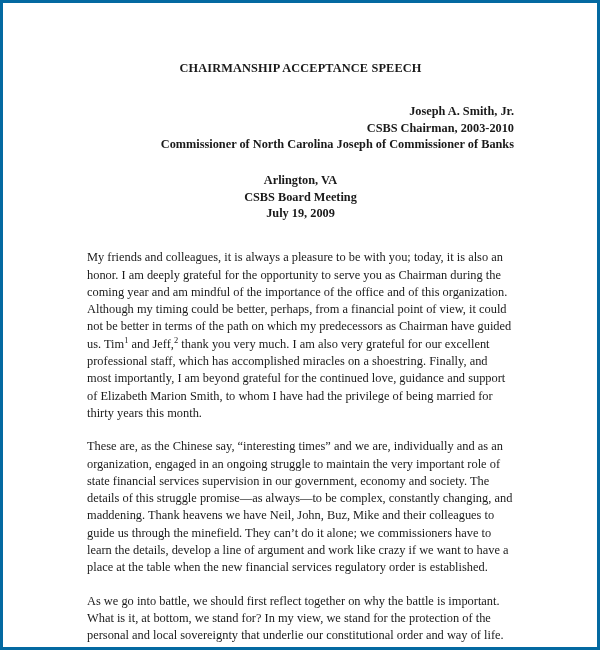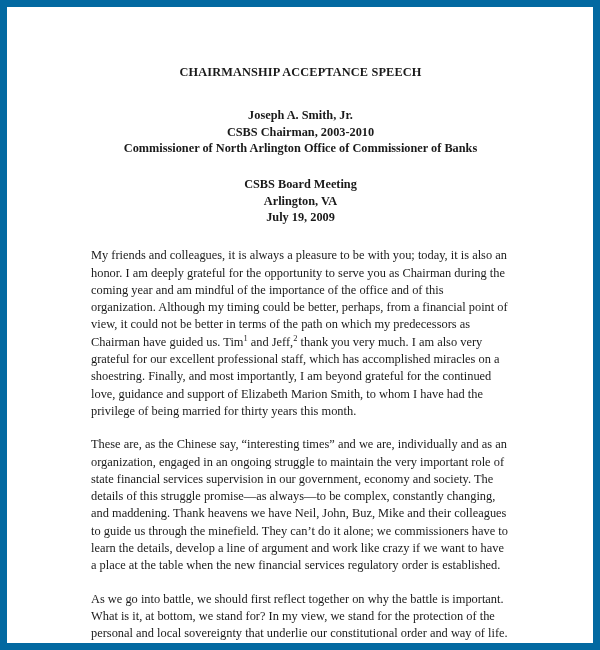--- a/index.html
+++ b/index.html
@@ -13,40 +13,40 @@
     overflow: hidden;
     font-family: "Liberation Serif", "DejaVu Serif", serif;
     color: #1a1a1a;
   }
   .page {
     position: relative;
     box-sizing: border-box;
     width: 600px;
     height: 650px;
     background: #ffffff;
-    border: 7px solid #0369a1;
+    border: 3px solid #0369a1;
     overflow: hidden;
   }
   .page-inner {
     box-sizing: border-box;
     padding: 57px 83px 0 84px;
   }
   .doc-title {
     font-size: 12.3px;
     font-weight: bold;
     text-align: center;
     letter-spacing: 0.15px;
     margin: 0;
     line-height: 1.32;
   }
   .block-gap-title {
     height: 27px;
   }
   .byline-block {
-    text-align: center;
+    text-align: right;
     font-size: 12.3px;
     font-weight: bold;
     line-height: 1.33;
   }
   .byline-block .line {
     display: block;
     white-space: nowrap;
   }
   .block-gap-byline {
     height: 20px;
@@ -62,21 +62,21 @@
   }
   .block-gap-meeting {
     height: 22px;
   }
   .body-copy {
     font-size: 12.4px;
     line-height: 1.395;
     text-align: left;
   }
   .body-copy p {
-    margin: 0 0 16px 0;
+    margin: 6px 0 16px 0;
     white-space: pre-line;
   }
   .body-copy p:last-child {
     margin-bottom: 0;
   }
   sup {
     font-size: 0.68em;
     vertical-align: super;
     line-height: 0;
   }
@@ -87,28 +87,28 @@
 <div class="page">
   <div class="page-inner">
 
     <h1 class="doc-title">CHAIRMANSHIP ACCEPTANCE SPEECH</h1>
 
     <div class="block-gap-title"></div>
 
     <div class="byline-block">
       <span class="line">Joseph A. Smith, Jr.</span>
       <span class="line">CSBS Chairman, 2003-2010</span>
-      <span class="line">Commissioner of North Arlington Office of Commissioner of Banks</span>
+      <span class="line">Commissioner of North Carolina Joseph of Commissioner of Banks</span>
     </div>
 
     <div class="block-gap-byline"></div>
 
     <div class="meeting-block">
+      <span class="line">Arlington, VA</span>
       <span class="line">CSBS Board Meeting</span>
-      <span class="line">Arlington, VA</span>
       <span class="line">July 19, 2009</span>
     </div>
 
     <div class="block-gap-meeting"></div>
 
     <div class="body-copy">
 
       <p><span>My friends and colleagues, it is always a pleasure to be with you; today, it is also an honor.  I am deeply grateful for the opportunity to serve you as Chairman during the coming year and am mindful of the importance of the office and of this organization.  Although my timing could be better, perhaps, from a financial point of view, it could not be better in terms of the path on which my predecessors as Chairman have guided us.  Tim</span><sup>1</sup><span> and Jeff,</span><sup>2</sup><span> thank you very much.  I am also very grateful for our excellent professional staff, which has accomplished miracles on a shoestring.  Finally, and most importantly, I am beyond grateful for the continued love, guidance and support of Elizabeth Marion Smith, to whom I have had the privilege of being married for thirty years this month.</span></p>
 
       <p>These are, as the Chinese say, “interesting times” and we are, individually and as an organization, engaged in an ongoing struggle to maintain the very important role of state financial services supervision in our government, economy and society.  The details of this struggle promise—as always—to be complex, constantly changing, and maddening.  Thank heavens we have Neil, John, Buz, Mike and their colleagues to guide us through the minefield.  They can’t do it alone; we commissioners have to learn the details, develop a line of argument and work like crazy if we want to have a place at the table when the new financial services regulatory order is established.</p>

